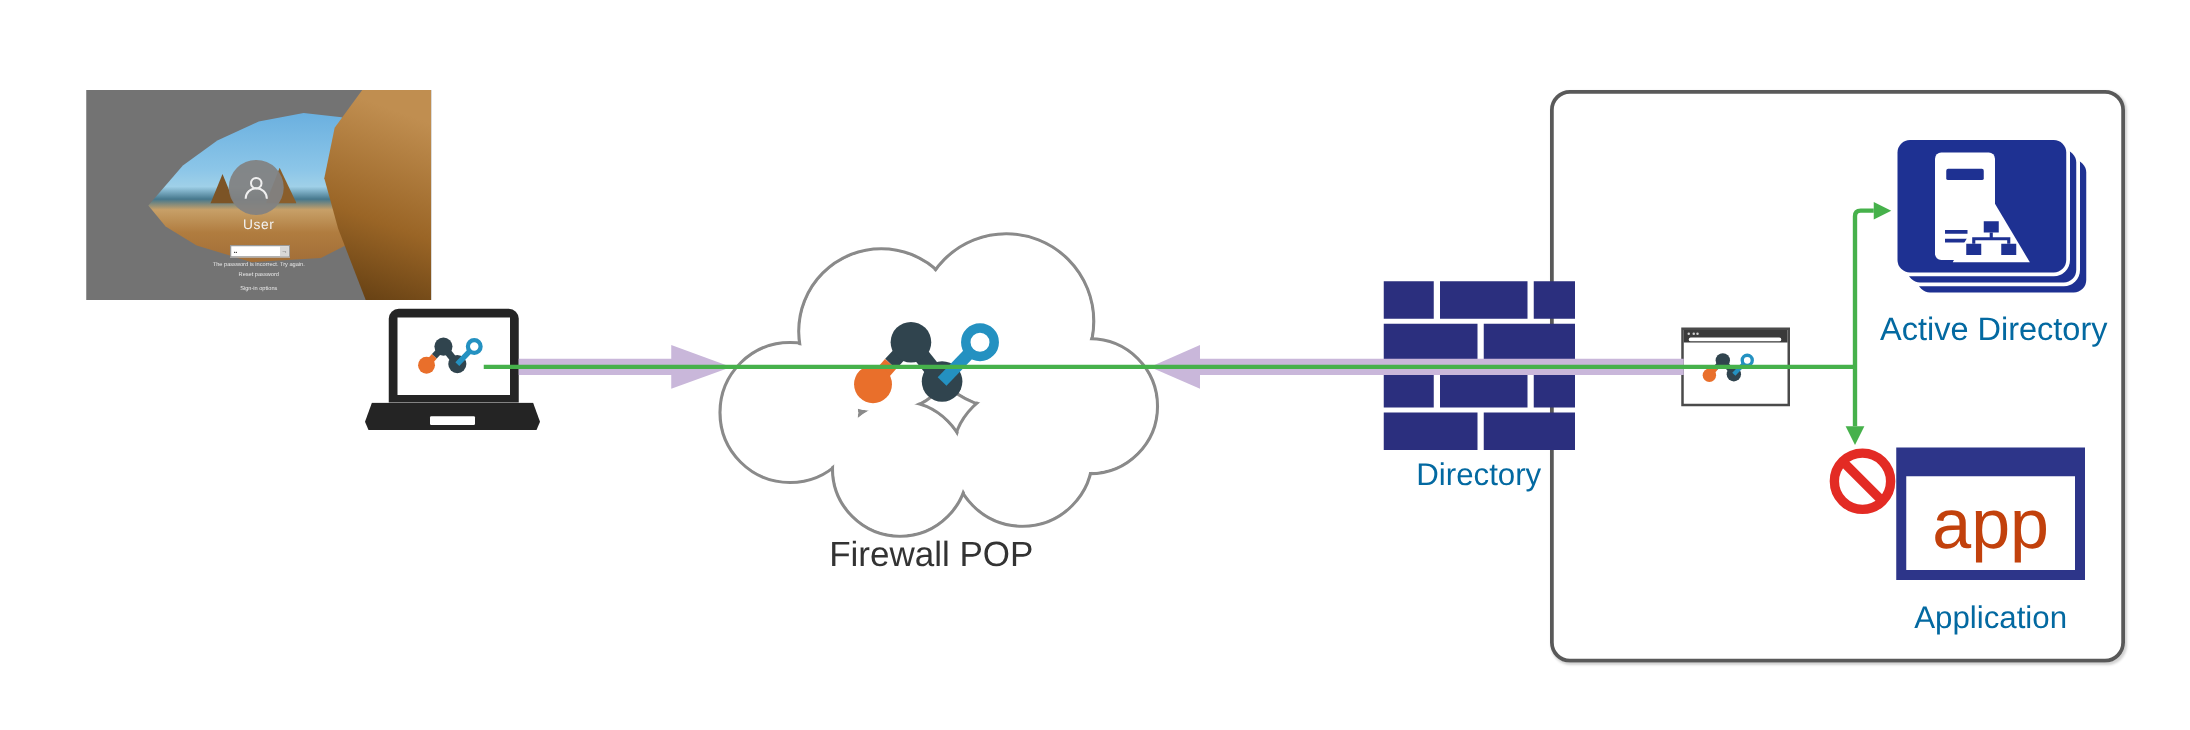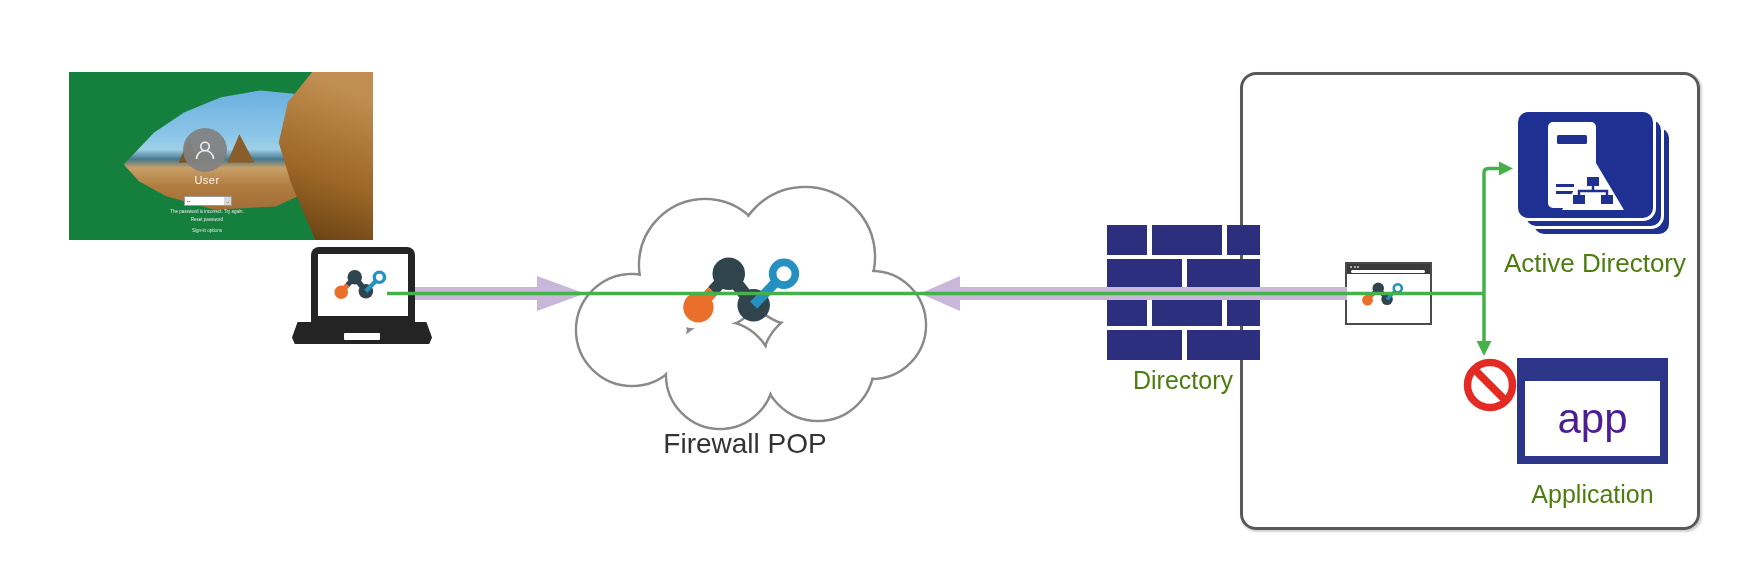--- a/index.html
+++ b/index.html
@@ -5,21 +5,21 @@
   html,body{margin:0;padding:0;background:#ffffff;}
   #canvas{position:relative;width:1752px;height:584px;background:#ffffff;overflow:hidden;
           font-family:"Liberation Sans", sans-serif;}
   .abs{position:absolute;}
 
   
   .boundary{left:1240px;top:72px;width:454px;height:452px;border:3px solid #595959;
             border-radius:16px;background:transparent;box-shadow:1.5px 1.5px 2px rgba(0,0,0,.18);}
 
   
-  .shot{left:69px;top:72px;width:304px;height:168px;background:#15803d;overflow:hidden;}
+  .shot{left:69px;top:72px;width:276px;height:168px;background:#737373;overflow:hidden;}
   .cave-open{position:absolute;left:0;top:0;width:100%;height:100%;
     clip-path:polygon(18% 55%,28% 36%,38% 24%,50% 15%,63% 11%,74% 13%,83% 22%,87% 38%,86% 55%,80% 70%,68% 80%,48% 82%,32% 74%,23% 65%);
     background:linear-gradient(180deg,#5da7dc 0%,#8cc6e8 38%,#9fd0e8 46%,#46788d 52%,#c7a068 57%,#b07c3f 68%,#8f5c2e 100%);}
   .arch-rock{position:absolute;left:0;top:0;width:100%;height:100%;
     clip-path:polygon(100% 0,80% 0,72% 18%,69% 42%,73% 66%,81% 100%,100% 100%);
     background:linear-gradient(200deg,#c08e50 10%,#9a6526 45%,#5d3a10 75%,#27180a 100%);}
   .stack1{position:absolute;left:36%;top:40%;width:7%;height:14%;
     clip-path:polygon(50% 0,100% 100%,0 100%);background:#7c5426;}
   .stack2{position:absolute;left:52%;top:37%;width:9%;height:17%;
     clip-path:polygon(45% 0,100% 100%,0 100%);background:#8a5e2b;}
@@ -53,24 +53,24 @@
   .ad-card{position:absolute;width:135px;height:106px;border-radius:10px;background:#1e3192;}
   .ad-sep{box-shadow:0 0 0 3px #ffffff;}
   .ad-server{position:absolute;left:30px;top:10px;width:48px;height:86px;background:#fff;border-radius:5px;}
   .ad-slot{position:absolute;left:9px;top:13px;width:30px;height:9px;background:#1e3192;border-radius:1.5px;}
   .ad-line{position:absolute;left:8px;width:18px;height:3px;background:#1e3192;}
 
   
   .appwin{left:1517px;top:358px;width:151px;height:106px;box-sizing:border-box;background:#fff;
     border:8px solid #2d3589;border-top:23px solid #2d3589;
     display:flex;align-items:center;justify-content:center;}
-  .app-text{color:#4c1d95;font-size:42px;line-height:1;}
-
-  
-  .lbl{color:#4d7c0f;text-align:center;}
+  .app-text{color:#c2410c;font-size:56px;line-height:1;}
+
+  
+  .lbl{color:#0369a1;text-align:center;}
   .lbl-pop{left:620px;top:428px;width:250px;font-size:28px;color:#333;}
   .lbl-fw{left:1108px;top:366px;width:150px;font-size:25px;}
   .lbl-ad{left:1500px;top:248px;width:190px;font-size:26px;}
   .lbl-app{left:1517px;top:468px;width:151px;font-size:25px;margin-top:12px;}
 
   .overlay{left:0;top:0;width:1752px;height:584px;pointer-events:none;}
 </style>
 </head>
 <body>
 

